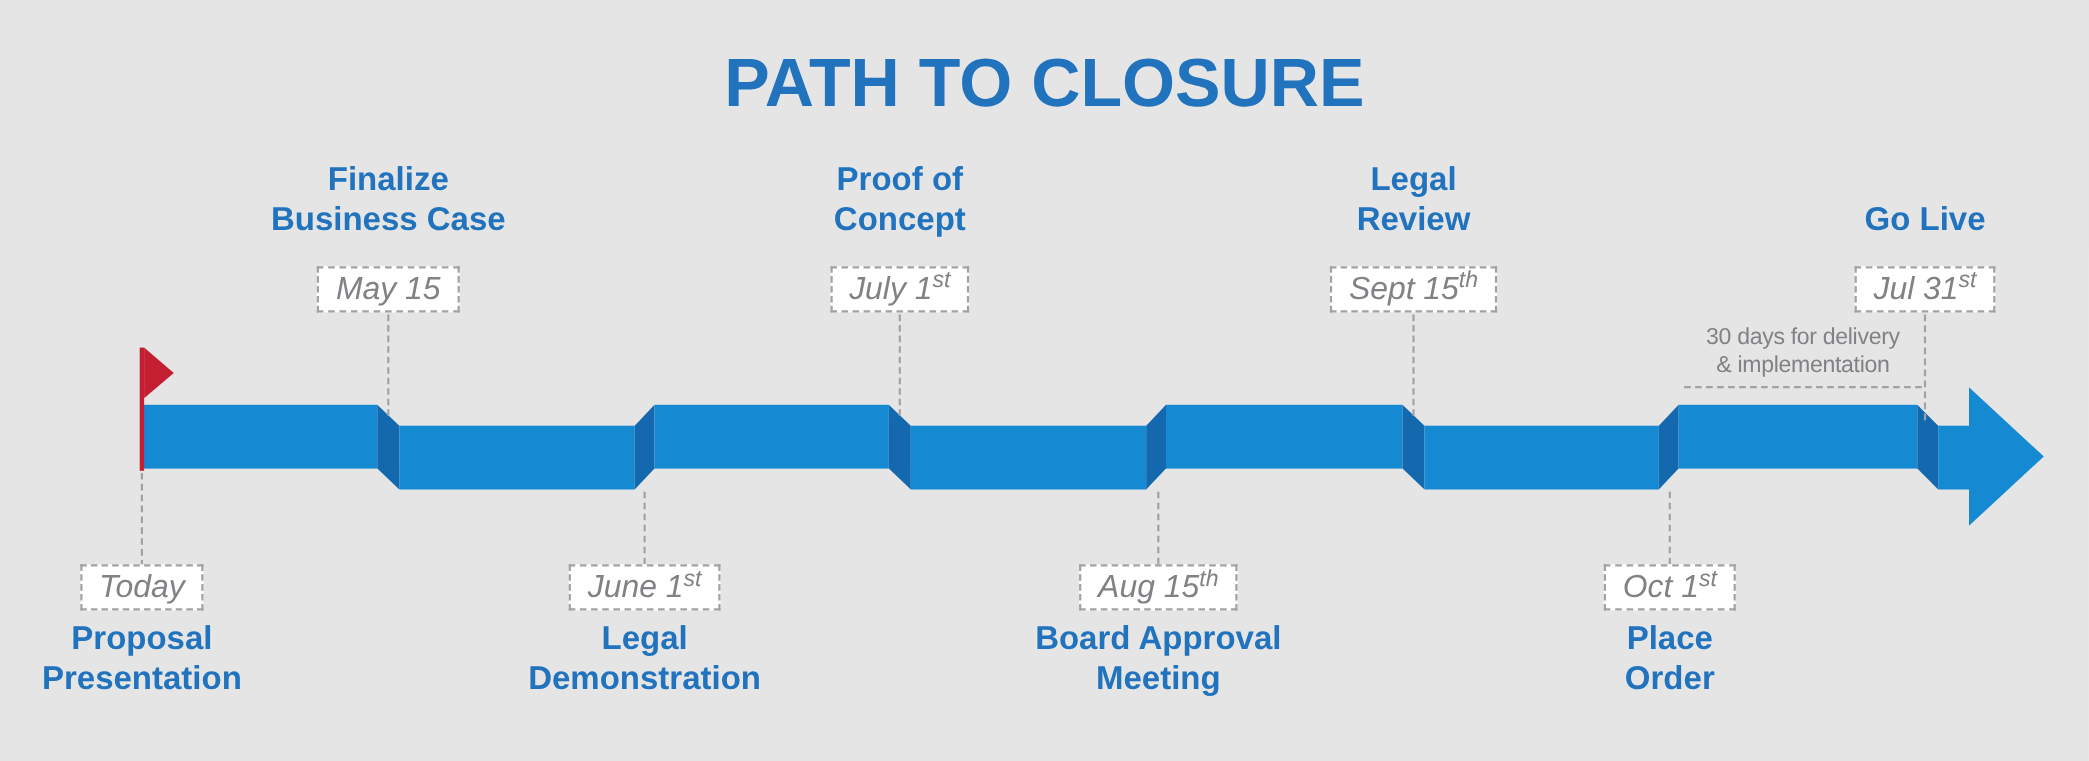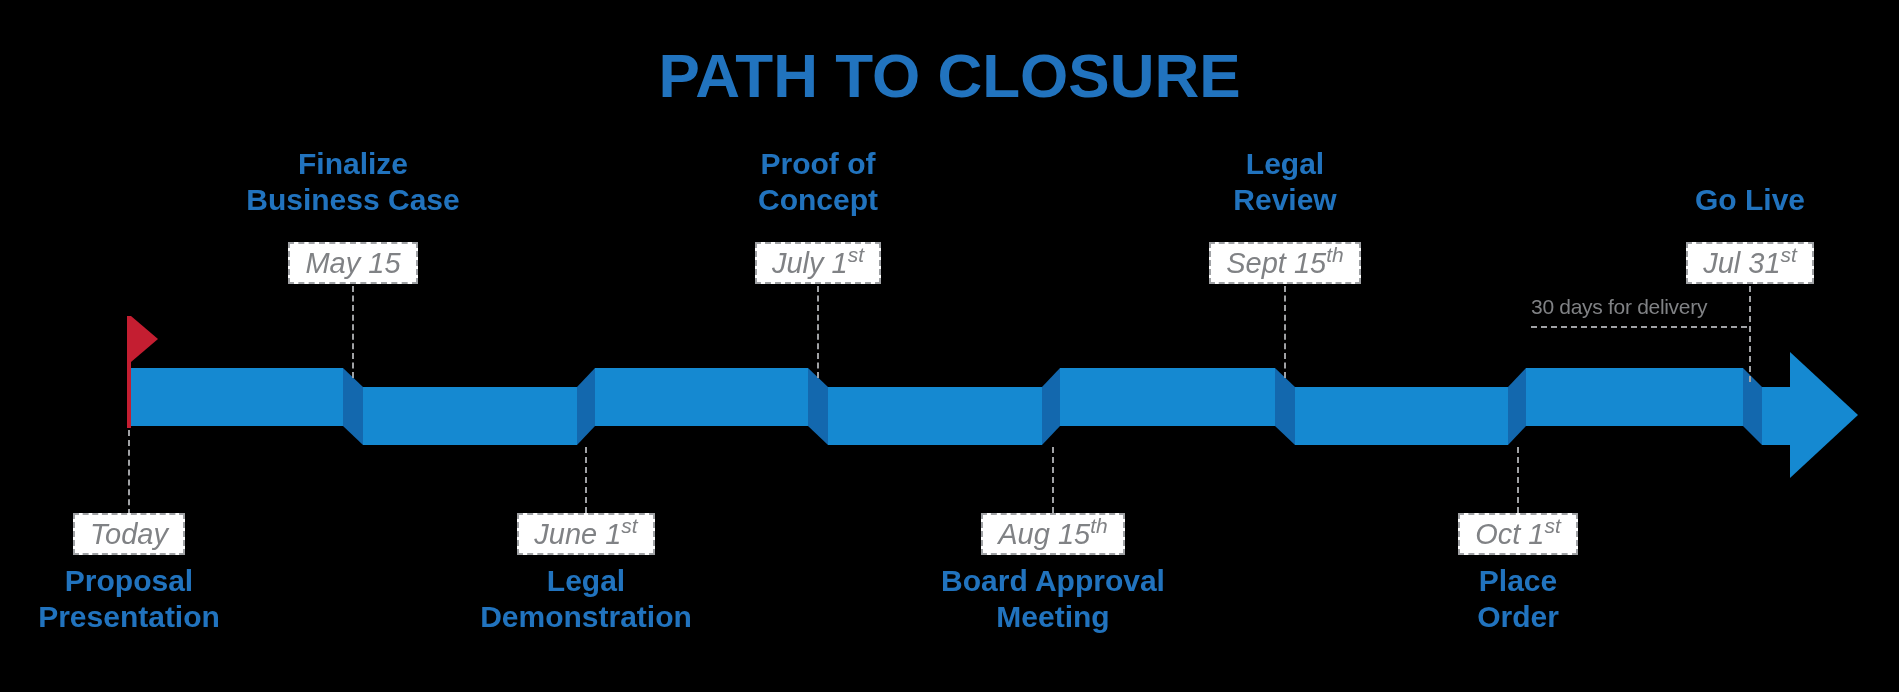--- a/index.html
+++ b/index.html
@@ -2,21 +2,21 @@
 <html style="--accent: #2173BE; --ribbon: #1589D1; --fold: #1368AE; --flag: #C41E31; --gray: #808285; --dash: #A0A2A5;"><head>
 <meta charset="utf-8">
 <style>
   :root{
     --accent:#2173BE; --ribbon:#1589D1; --fold:#1368AE;
     --flag:#C41E31; --gray:#808285; --dash:#A0A2A5;
   }
   *{box-sizing:border-box; margin:0; padding:0;}
   body{background:#fff;}
   .stage{
-    position:relative; width:1899px; height:692px; background:#000000;
+    position:relative; width:1899px; height:692px; background:#e5e5e5;
     overflow:hidden; font-family:"Liberation Sans", sans-serif;
   }
   .title{
     position:absolute; top:40px; left:0; width:100%; text-align:center;
     font-size:62px; font-weight:bold; color:var(--accent); letter-spacing:0px;
   }
   .ribbon-svg{position:absolute; left:0; top:0; width:1899px; height:692px; pointer-events:none;}
   .callout{
     position:absolute; width:320px; transform:translateX(-50%);
     display:flex; flex-direction:column; align-items:center;
@@ -27,21 +27,21 @@
   .above .label{margin-bottom:24px;}
   .below .label{margin-top:8px;}
   .label-line:empty{display:none;}
   .datebox{
     border:2px dashed var(--dash); color:var(--gray); font-size:29px;
     line-height:34px; padding:2px 15px; background:#fff; white-space:nowrap;font-style:italic;
   }
   .datebox sup{font-size:21px; line-height:0;}
   .vline{position:absolute; width:0; border-left:2px dashed var(--dash);}
   .note{
-    position:absolute; left:1531px; top:294px; width:216px; text-align:left;
+    position:absolute; left:1531px; top:294px; width:216px; text-align:center;
     color:var(--gray); font-size:21px; line-height:25px; letter-spacing:-0.3px;
     border-bottom:2px dashed var(--dash); padding-bottom:7px;
   }
 </style>
 </head>
 <body>
 
 <div class="stage">
 
   <div class="title">PATH TO CLOSURE</div>
@@ -135,15 +135,16 @@
   <div class="callout above" style="left:1750px">
     <div class="label">
       <div class="label-line">Go Live</div>
 
     </div>
     <div class="datebox"><span>Jul 31</span><sup>st</sup></div>
   </div>
 
   <div class="note">
     <div>30 days for delivery</div>
+    <div>&amp; implementation</div>
   </div>
 
 </div>
 
 </body></html>

